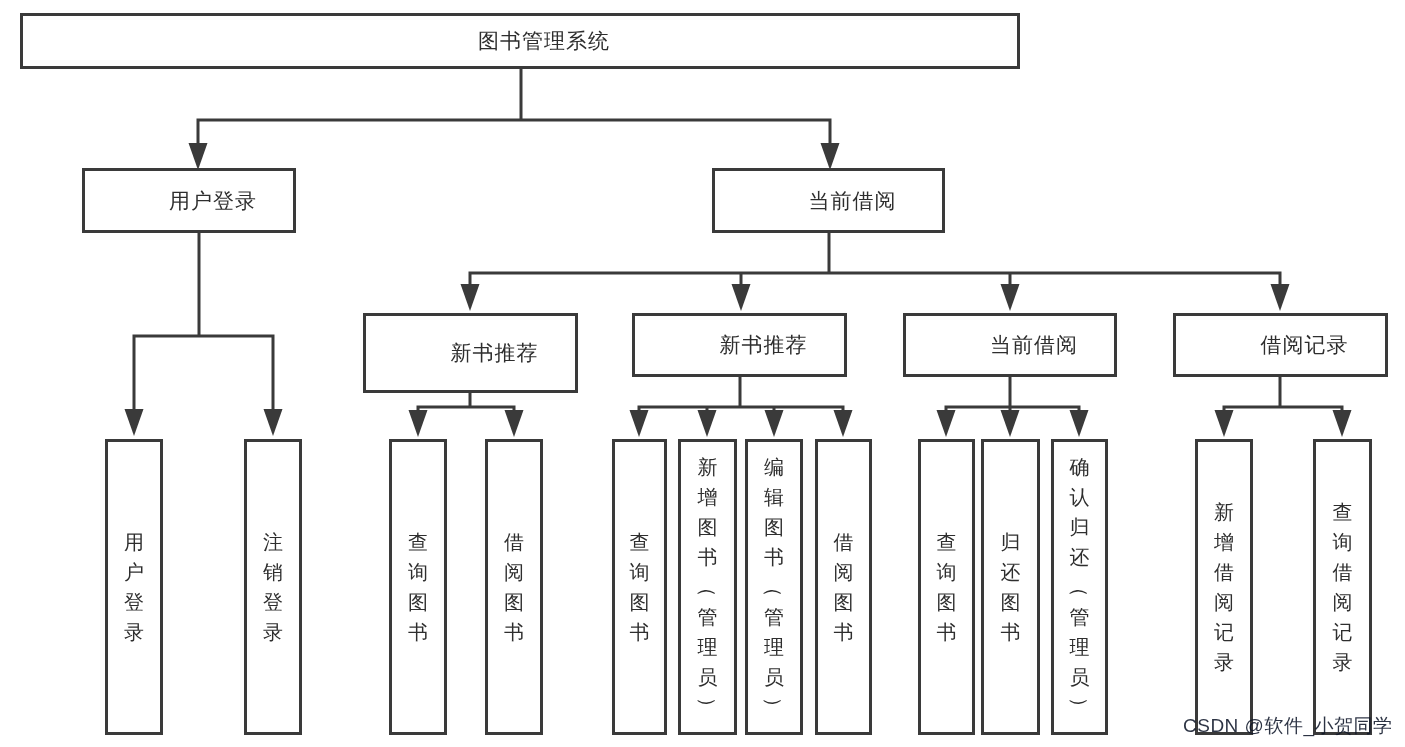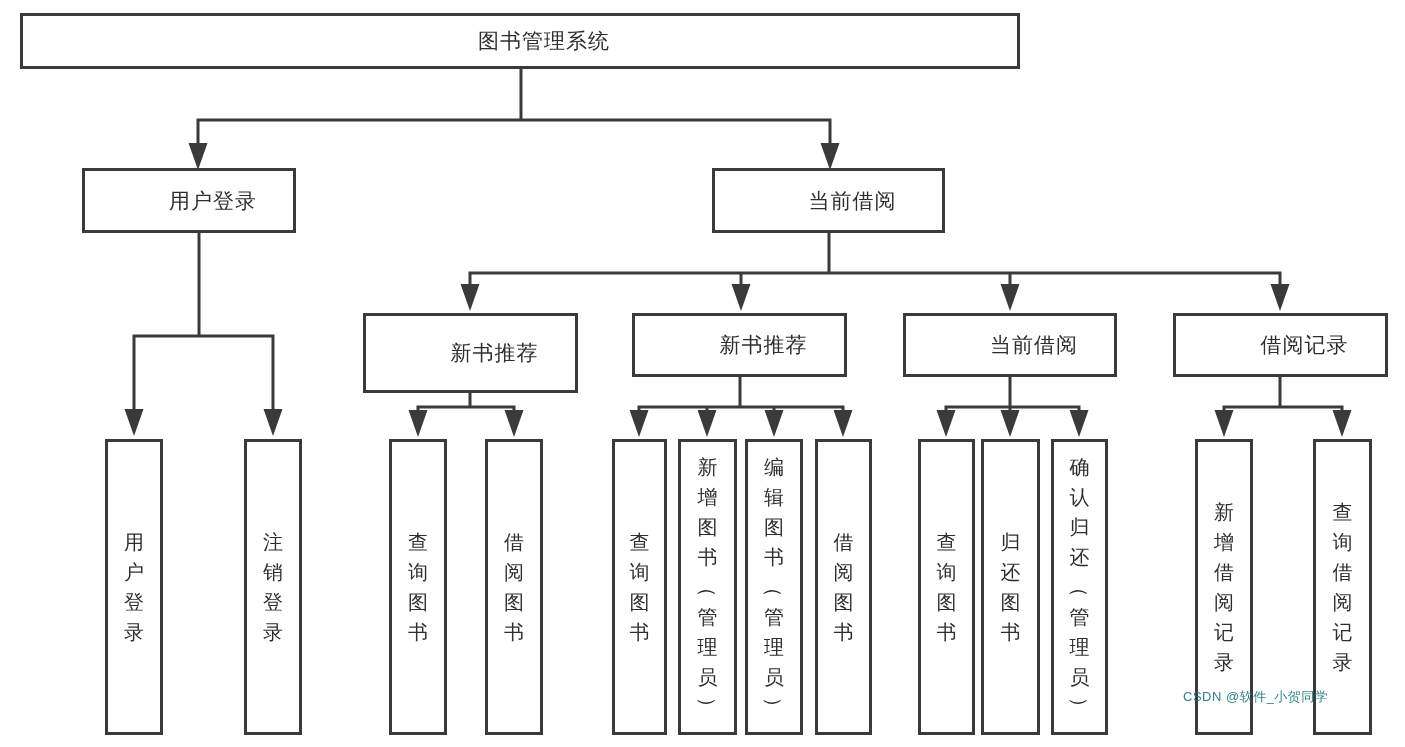--- a/index.html
+++ b/index.html
@@ -47,26 +47,26 @@
     line-height: 30px;
     font-size: 20px;
     text-align: center;
   }
   .vchar.rot {
     transform: rotate(90deg);
   }
   .watermark {
     position: absolute;
     left: 1183px;
-    top: 688px;
+    top: 713px;
     z-index: 3;
-    font-size: 13px;
+    font-size: 19px;
     letter-spacing: 0.5px;
     white-space: nowrap;
-    color: #0f766e;
+    color: #0f172a;
     opacity: 0.88;
   }
 </style>
 </head>
 <body>
 
 <div class="stage">
 
   <svg class="connectors" width="1405" height="747" viewBox="0 0 1405 747" aria-hidden="true">
     <defs>

